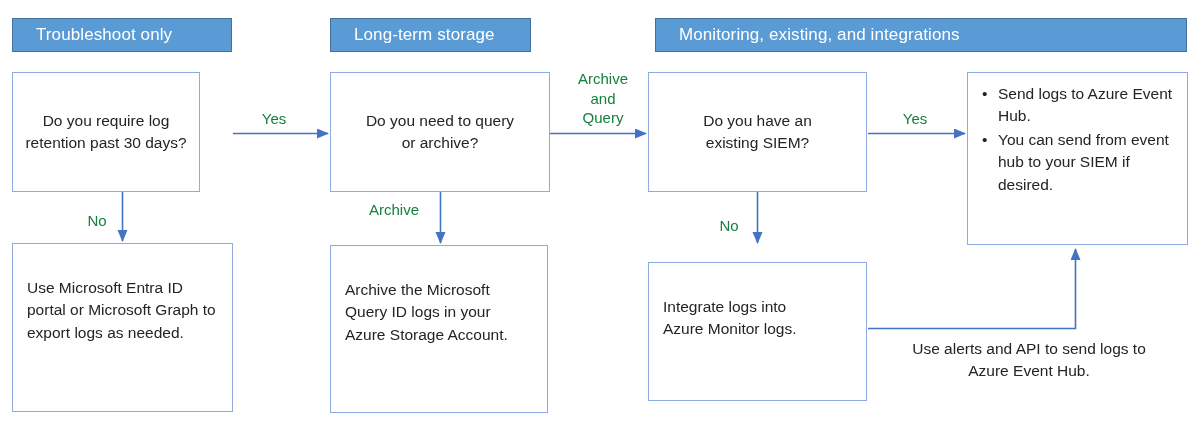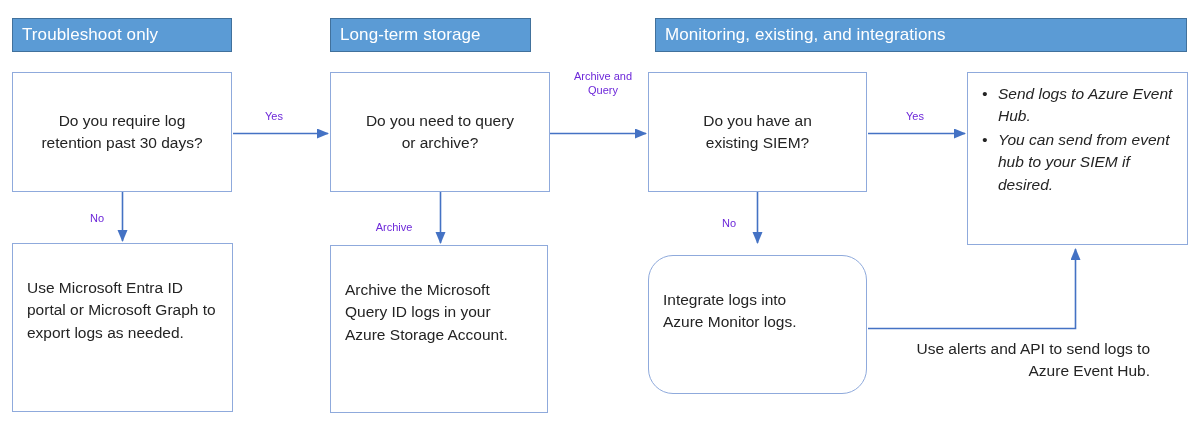--- a/index.html
+++ b/index.html
@@ -23,21 +23,21 @@
   }
   .hdr {
     position: absolute;
     height: 34px;
     background: var(--header-fill);
     border: 1px solid var(--header-border);
     color: #ffffff;
     font-size: 17px;
     display: flex;
     align-items: center;
-    padding-left: 9px;
+    padding-left: 23px;
     letter-spacing: 0.1px;
   }
   .box {
     position: absolute;
     background: #ffffff;
     border: 1.5px solid var(--box-border);
     color: var(--text);
     font-size: 15.5px;
     line-height: 1.45;
   }
@@ -45,45 +45,44 @@
     display: flex;
     align-items: center;
     justify-content: center;
     text-align: center;
   }
   .box.center .inner { max-width: 165px; }
   .box.topleft { padding: 33px 16px 0 14px; }
   .bullets {
     list-style: none;
     padding: 10px 10px 0 8px;
-    font-style: italic;
   }
   .bullets li {
     padding-left: 22px;
     position: relative;
     margin-bottom: 1px;
   }
   .bullets li::before {
     content: "\2022";
     position: absolute;
     left: 6px;
   }
   .lbl {
     position: absolute;
-    color: #6d28d9;
-    font-size: 11px;
+    color: #15803d;
+    font-size: 15px;
     text-align: center;
     line-height: 1.3;
   }
   .note {
     position: absolute;
     color: var(--text);
     font-size: 15.5px;
     line-height: 1.45;
-    text-align: right;
+    text-align: center;
   }
   svg.arrows {
     position: absolute;
     left: 0; top: 0;
     width: 1200px; height: 432px;
     pointer-events: none;
   }
   svg.arrows .ln {
     stroke: var(--arrow);
     stroke-width: 1.6;
@@ -108,21 +107,21 @@
     <line class="ln" x1="122.5" y1="192" x2="122.5" y2="241" marker-end="url(#arrowhead)"></line>
     <line class="ln" x1="440.5" y1="192" x2="440.5" y2="243" marker-end="url(#arrowhead)"></line>
     <line class="ln" x1="757.5" y1="192" x2="757.5" y2="243" marker-end="url(#arrowhead)"></line>
     <polyline class="ln" points="868,328.5 1075.5,328.5 1075.5,249" marker-end="url(#arrowhead)"></polyline>
   </svg>
 
   <div class="hdr" style="left:12px; top:18px; width:220px;">Troubleshoot only</div>
   <div class="hdr" style="left:330px; top:18px; width:201px;">Long-term storage</div>
   <div class="hdr" style="left:655px; top:18px; width:532px;">Monitoring, existing, and integrations</div>
 
-  <div class="box center" style="left:12px; top:72px; width:220px; height:120px;">
+  <div class="box center" style="left:12px; top:72px; width:188px; height:120px;">
     <div class="inner">Do you require log retention past 30 days?</div>
   </div>
   <div class="box center" style="left:330px; top:72px; width:220px; height:120px;">
     <div class="inner" style="max-width:150px;">Do you need to query or archive?</div>
   </div>
   <div class="box center" style="left:648px; top:72px; width:219px; height:120px;">
     <div class="inner" style="max-width:145px;">Do you have an existing SIEM?</div>
   </div>
 
   <div class="box" style="left:967px; top:72px; width:221px; height:173px;">
@@ -131,25 +130,25 @@
       <li>You can send from event hub to your SIEM if desired.</li>
     </ul>
   </div>
 
   <div class="box topleft" style="left:12px; top:243px; width:221px; height:169px;">
     <div>Use Microsoft Entra ID portal or Microsoft Graph to export logs as needed.</div>
   </div>
   <div class="box topleft" style="left:330px; top:245px; width:218px; height:168px;">
     <div style="max-width:168px;">Archive the Microsoft Query ID logs in your Azure Storage Account.</div>
   </div>
-  <div class="box topleft" style="left:648px; top:255px; width:219px; height:139px;border-radius:25px;">
+  <div class="box topleft" style="left:648px; top:262px; width:219px; height:139px;">
     <div style="max-width:165px;">Integrate logs into Azure Monitor logs.</div>
   </div>
 
   <div class="lbl" style="left:252px; top:109px; width:44px;">Yes</div>
   <div class="lbl" style="left:571px; top:69px; width:64px;">Archive and Query</div>
   <div class="lbl" style="left:893px; top:109px; width:44px;">Yes</div>
   <div class="lbl" style="left:75px; top:211px; width:44px;">No</div>
-  <div class="lbl" style="left:362px; top:220px; width:64px;">Archive</div>
+  <div class="lbl" style="left:362px; top:200px; width:64px;">Archive</div>
   <div class="lbl" style="left:707px; top:216px; width:44px;">No</div>
   <div class="note" style="left:908px; top:338px; width:242px;">Use alerts and API to send logs to Azure Event Hub.</div>
 
 </div>
 
 </body></html>

